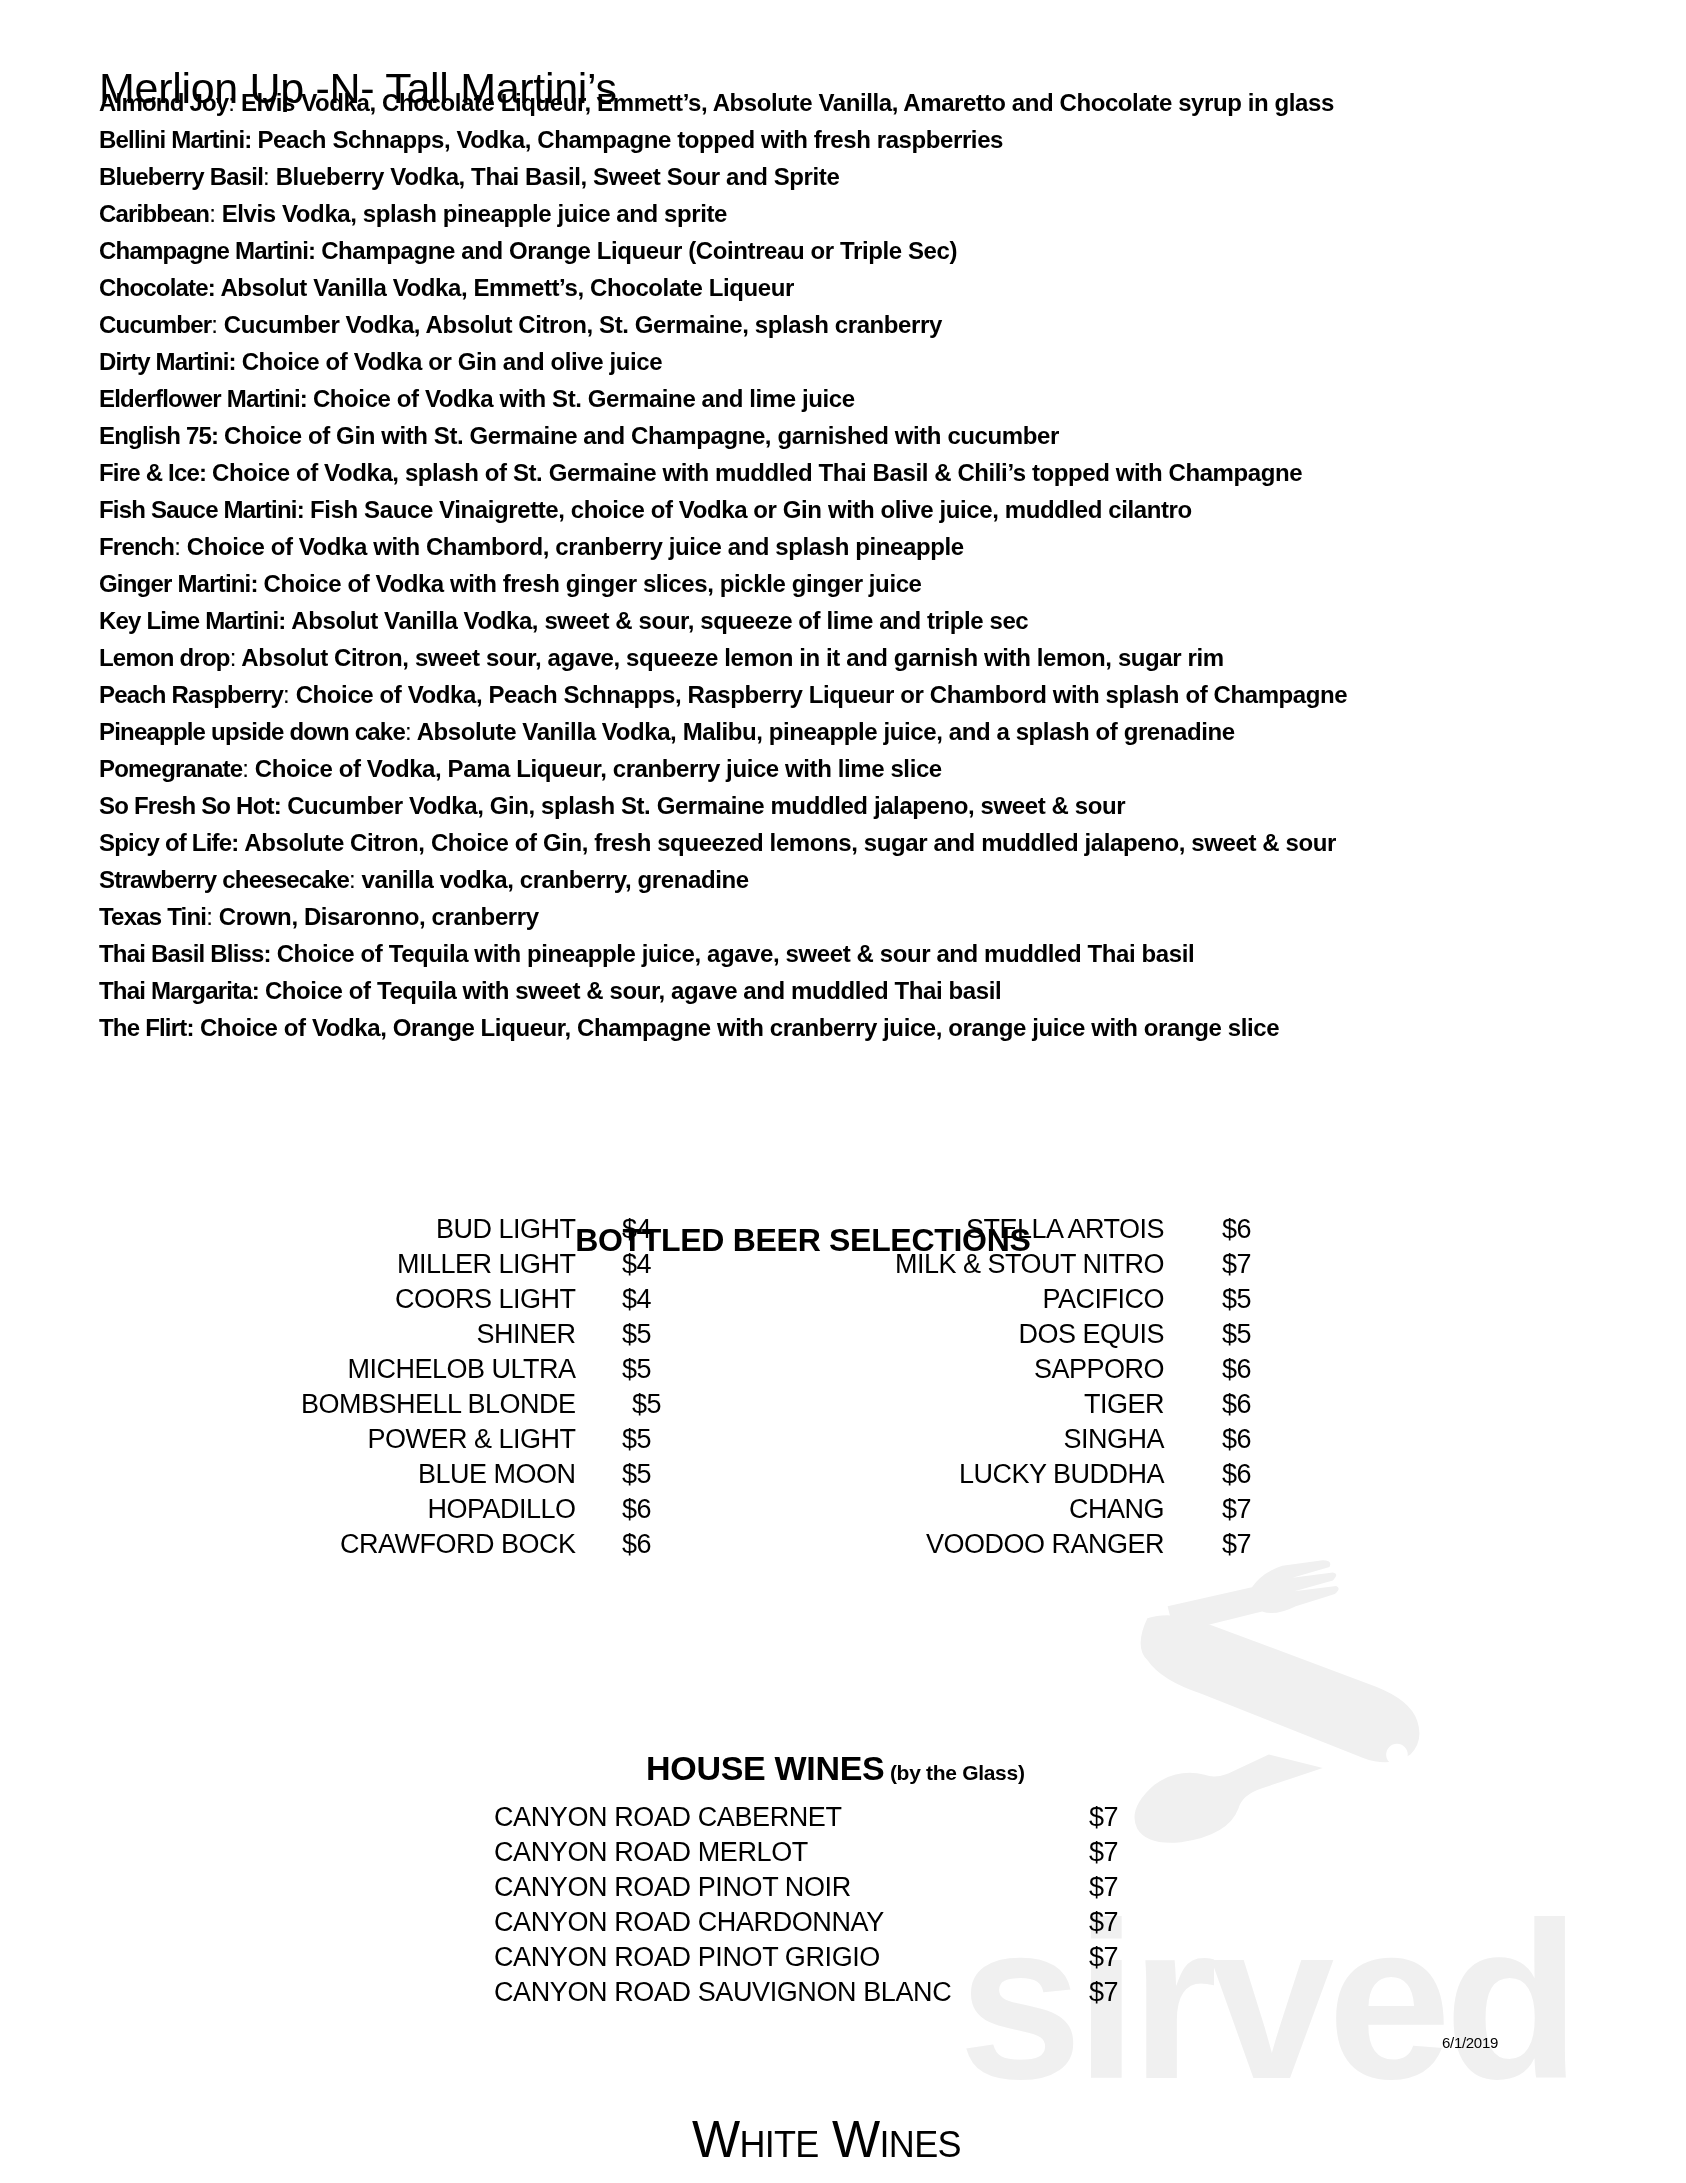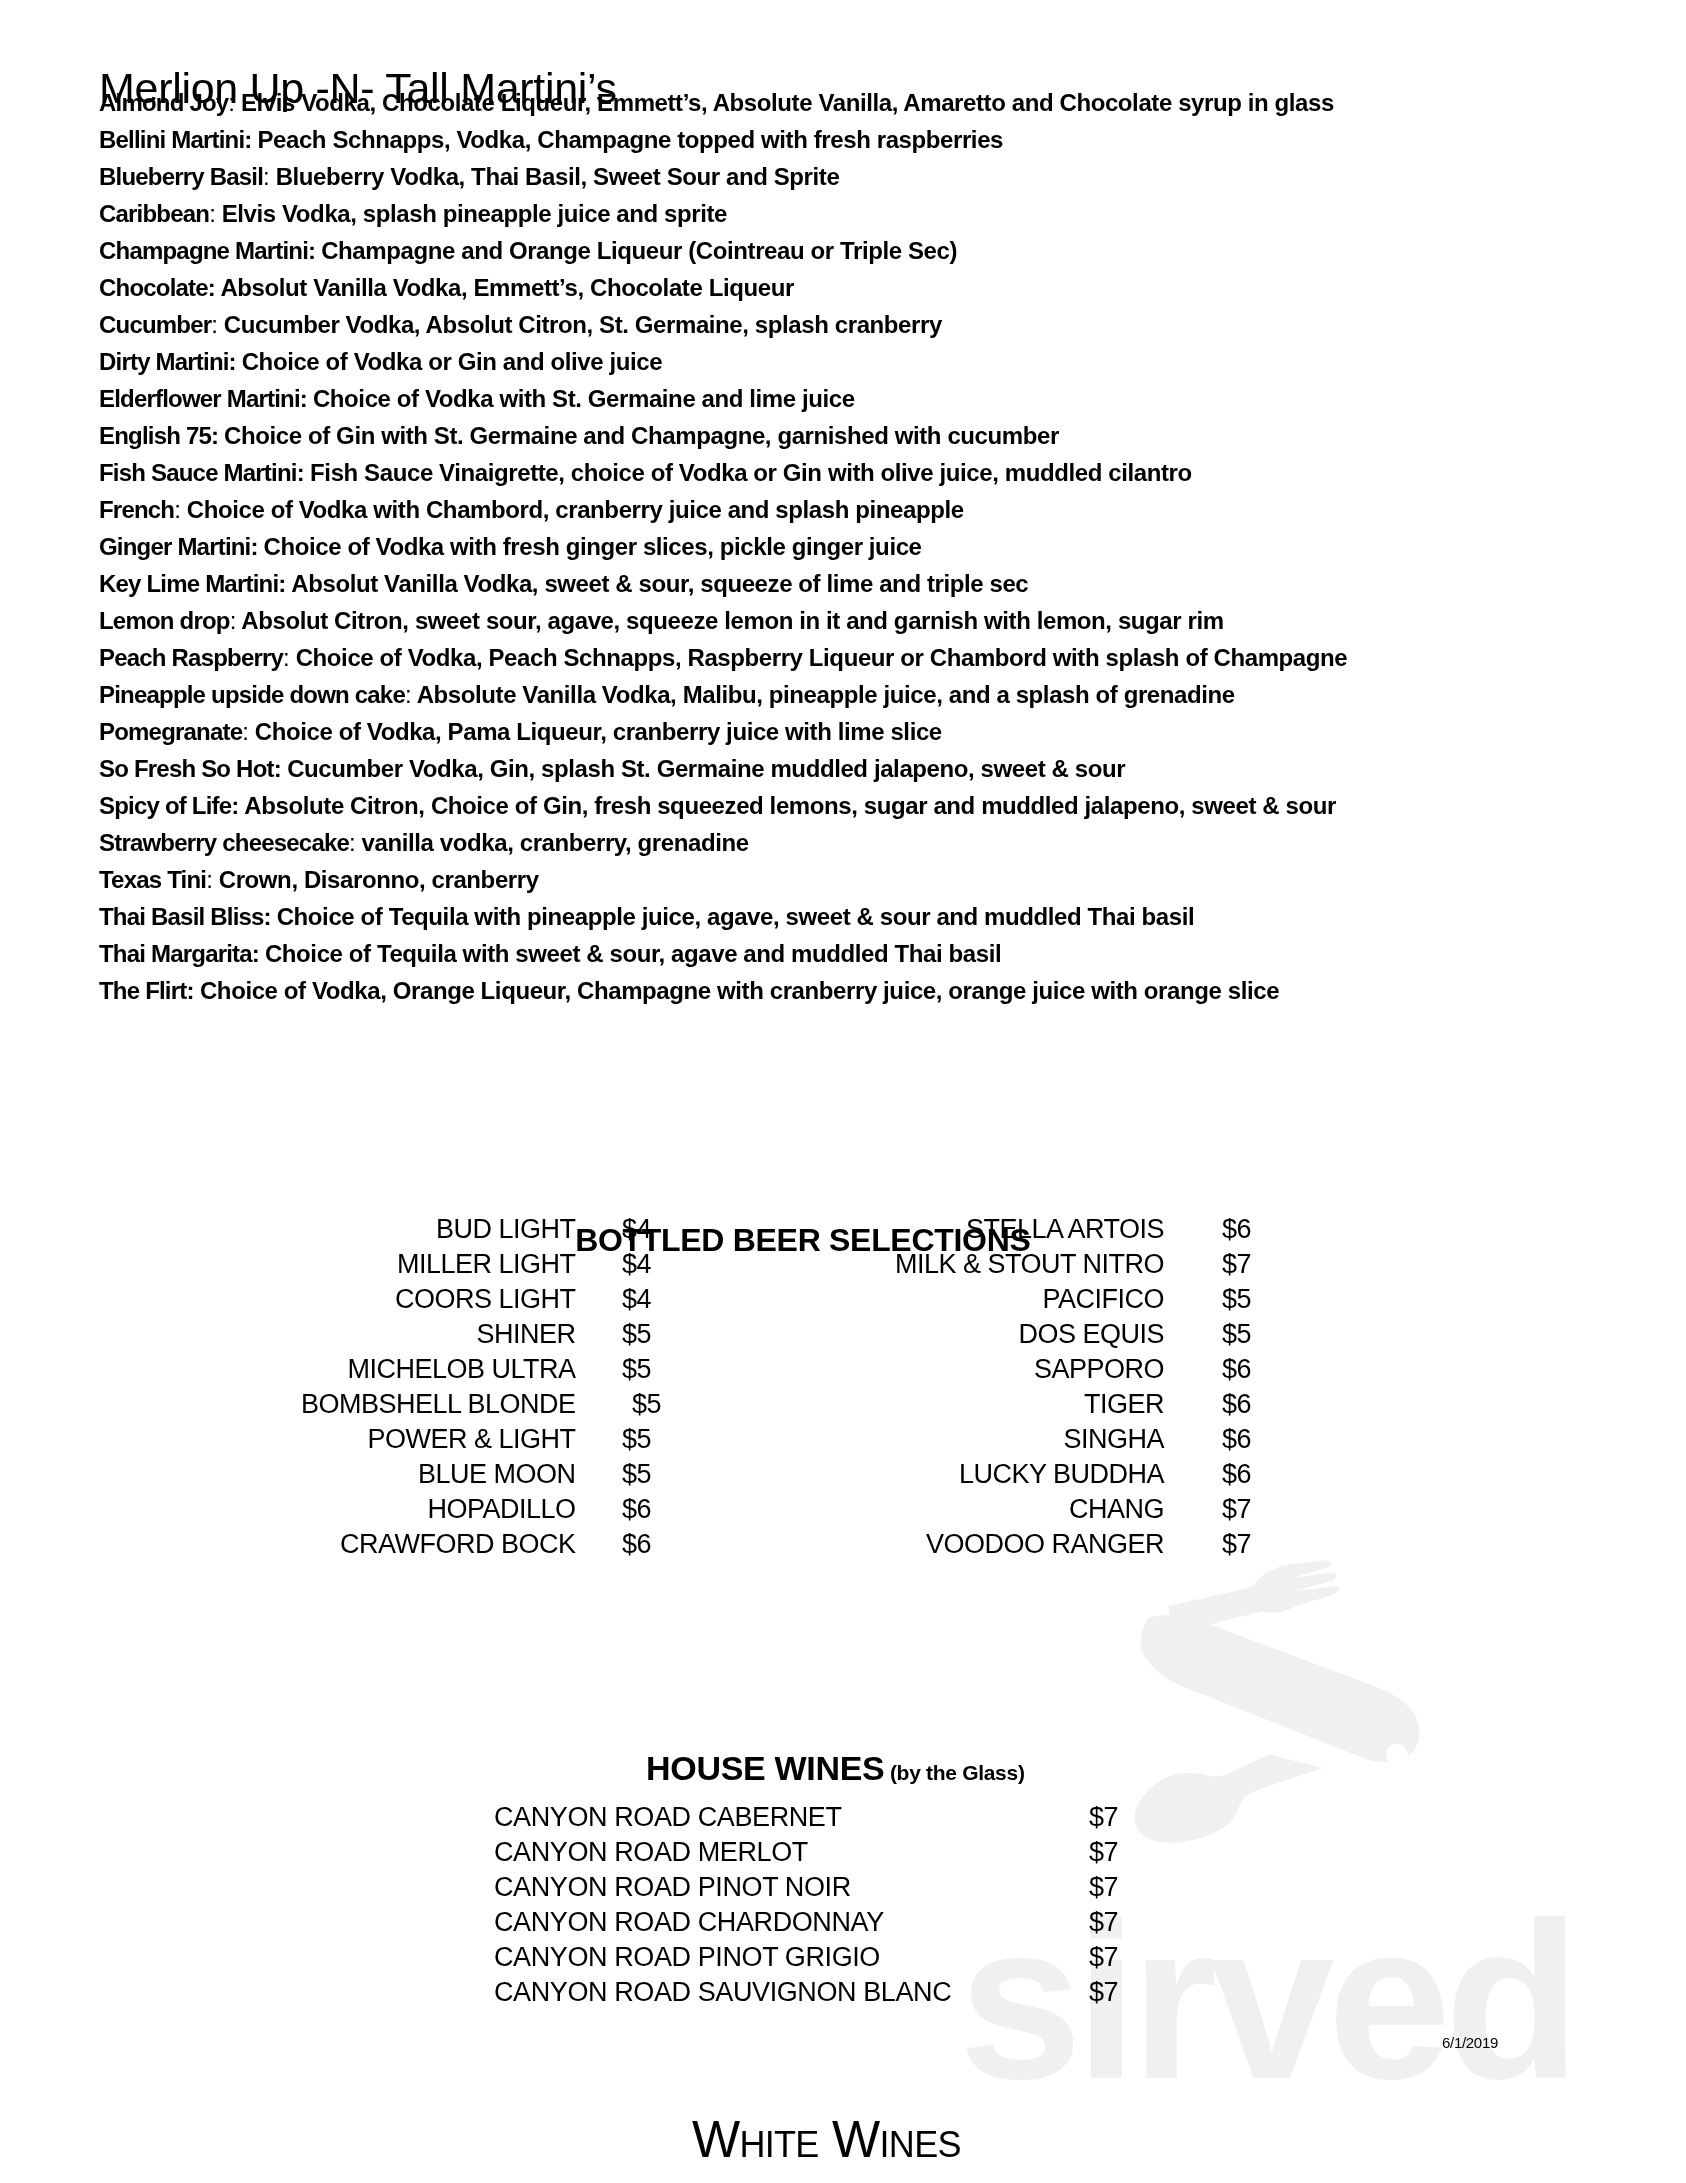--- a/index.html
+++ b/index.html
@@ -179,20 +179,21 @@
     <li class="cocktail"><span class="name">Almond Joy</span><span>:</span><span class="desc"> Elvis Vodka, Chocolate Liqueur, Emmett’s, Absolute Vanilla, Amaretto and Chocolate syrup in glass</span></li>
     <li class="cocktail"><span class="name">Bellini Martini: </span><span></span><span class="desc">Peach Schnapps, Vodka, Champagne topped with fresh raspberries</span></li>
     <li class="cocktail"><span class="name">Blueberry Basil</span><span>:</span><span class="desc"> Blueberry Vodka, Thai Basil, Sweet Sour and Sprite</span></li>
     <li class="cocktail"><span class="name">Caribbean</span><span>:</span><span class="desc"> Elvis Vodka, splash pineapple juice and sprite</span></li>
     <li class="cocktail"><span class="name">Champagne Martini:  </span><span></span><span class="desc">Champagne and Orange Liqueur (Cointreau or Triple Sec)</span></li>
     <li class="cocktail"><span class="name">Chocolate:</span><span></span><span class="desc"> Absolut Vanilla Vodka, Emmett’s, Chocolate Liqueur</span></li>
     <li class="cocktail"><span class="name">Cucumber</span><span>:</span><span class="desc"> Cucumber Vodka, Absolut Citron, St. Germaine, splash cranberry</span></li>
     <li class="cocktail"><span class="name">Dirty Martini: </span><span></span><span class="desc">Choice of Vodka or Gin and olive juice</span></li>
     <li class="cocktail"><span class="name">Elderflower Martini:  </span><span></span><span class="desc">Choice of Vodka with St. Germaine and lime juice</span></li>
     <li class="cocktail"><span class="name">English 75:  </span><span></span><span class="desc">Choice of Gin with St. Germaine and Champagne, garnished with cucumber</span></li>
+    <li class="cocktail"><span class="name">Fire &amp; Ice:  </span><span></span><span class="desc">Choice of Vodka, splash of St. Germaine with muddled Thai Basil &amp; Chili’s topped with Champagne</span></li>
     <li class="cocktail"><span class="name">Fish Sauce Martini:</span><span></span><span class="desc"> Fish Sauce Vinaigrette, choice of Vodka or Gin with olive juice, muddled cilantro</span></li>
     <li class="cocktail"><span class="name">French</span><span>:</span><span class="desc"> Choice of Vodka with Chambord, cranberry juice and splash pineapple</span></li>
     <li class="cocktail"><span class="name">Ginger Martini:  </span><span></span><span class="desc">Choice of Vodka with fresh ginger slices, pickle ginger juice</span></li>
     <li class="cocktail"><span class="name">Key Lime Martini:  </span><span></span><span class="desc">Absolut Vanilla Vodka, sweet &amp; sour, squeeze of lime and triple sec</span></li>
     <li class="cocktail"><span class="name">Lemon drop</span><span>:</span><span class="desc"> Absolut Citron, sweet sour, agave, squeeze lemon in it and garnish with lemon, sugar rim</span></li>
     <li class="cocktail"><span class="name">Peach Raspberry</span><span>:</span><span class="desc"> Choice of Vodka, Peach Schnapps, Raspberry Liqueur or Chambord with splash of Champagne</span></li>
     <li class="cocktail"><span class="name">Pineapple upside down cake</span><span>:</span><span class="desc"> Absolute Vanilla Vodka, Malibu, pineapple juice, and a splash of grenadine</span></li>
     <li class="cocktail"><span class="name">Pomegranate</span><span>:</span><span class="desc"> Choice of Vodka, Pama Liqueur, cranberry juice with lime slice</span></li>
     <li class="cocktail"><span class="name">So Fresh So Hot:</span><span></span><span class="desc"> Cucumber Vodka, Gin, splash St. Germaine muddled jalapeno, sweet &amp; sour</span></li>
     <li class="cocktail"><span class="name">Spicy of Life:  </span><span></span><span class="desc">Absolute Citron, Choice of Gin, fresh squeezed lemons, sugar and muddled jalapeno, sweet &amp; sour</span></li>

